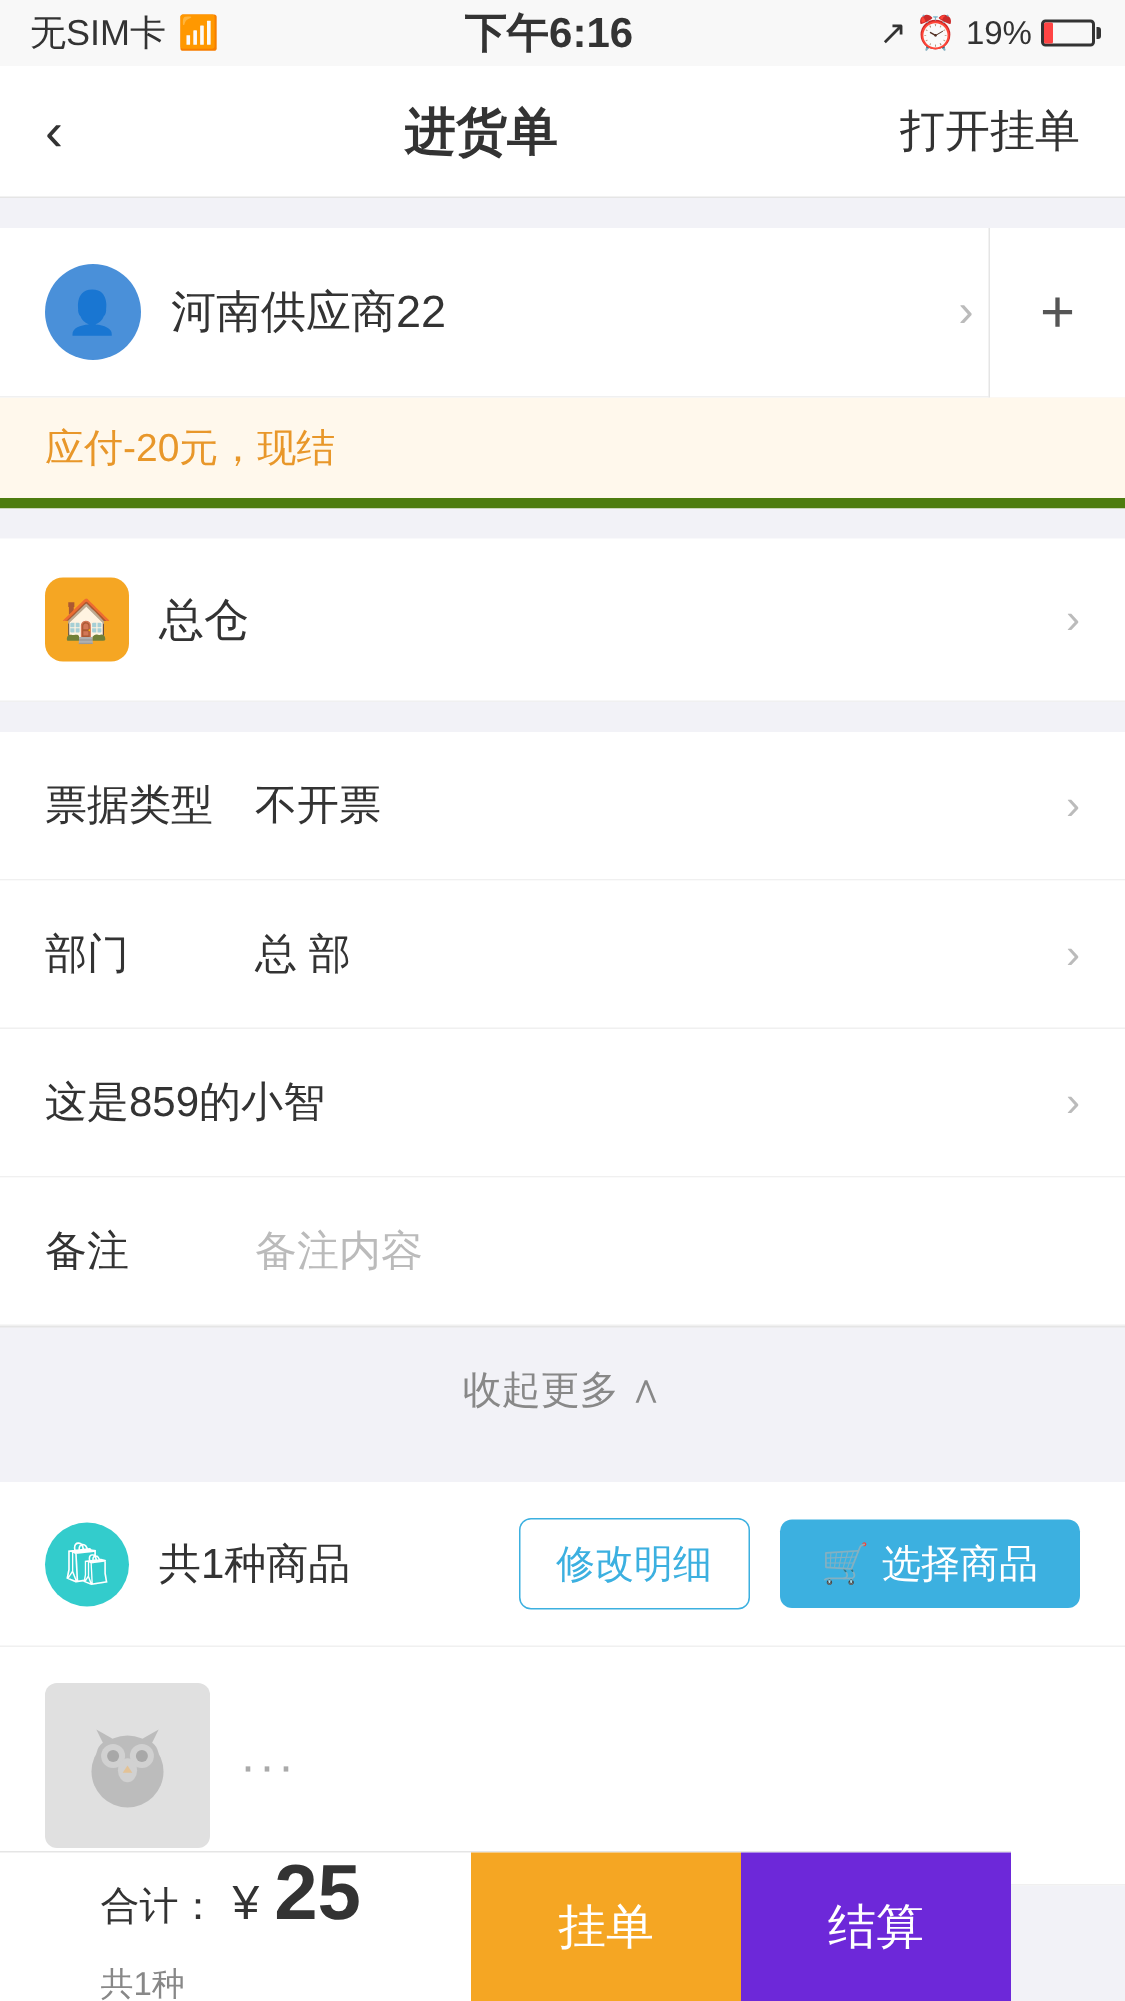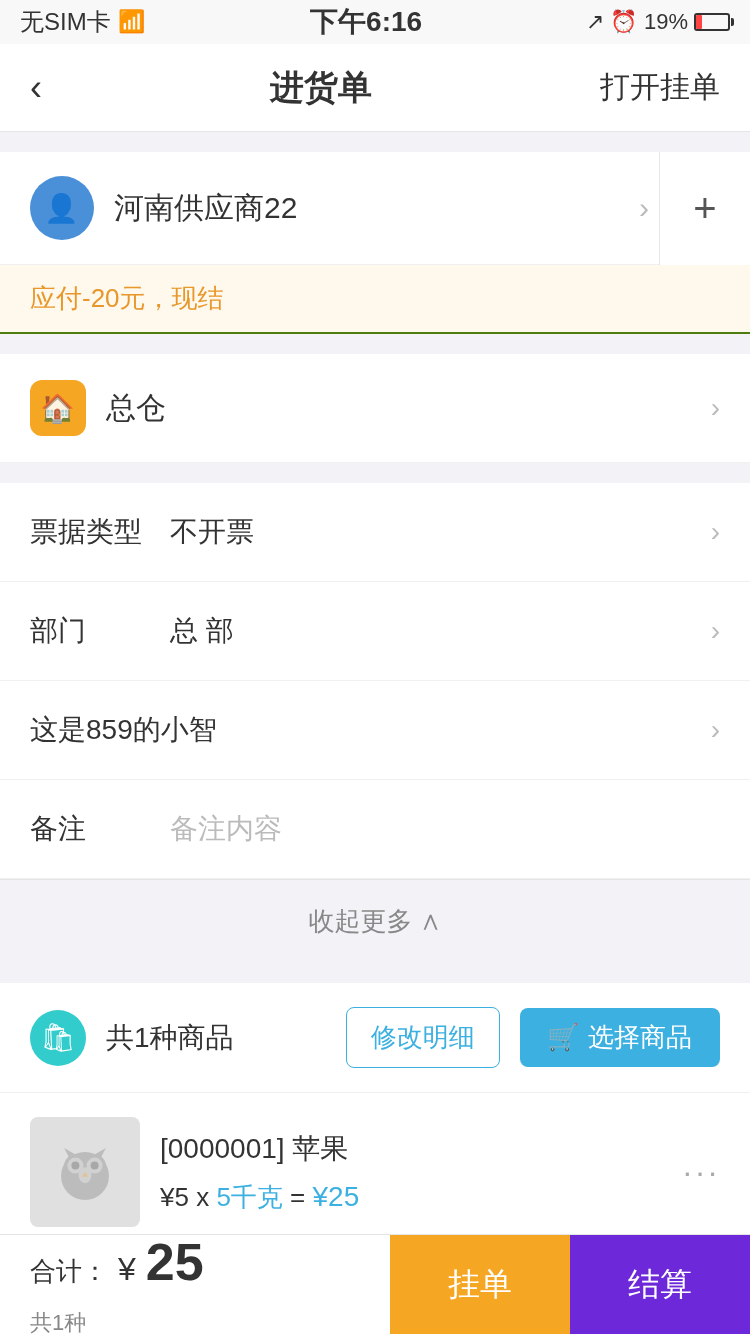--- a/index.html
+++ b/index.html
@@ -142,21 +142,21 @@
       padding: 24px 30px;
       border-bottom: 1px solid #f0f0f0;
     }
 
     
     .notice-bar {
       background: #fff8ec;
       padding: 16px 30px;
       font-size: 26px;
       color: #e8972a;
-      border-bottom: 2px solid #4d7c0f;
+      border-bottom: 7px solid #4d7c0f;
     }
 
     
     .list-row {
       background: #fff;
       display: flex;
       align-items: center;
       padding: 30px 30px;
       border-bottom: 1px solid #f0f0f0;
       min-height: 90px;
@@ -307,26 +307,27 @@
       color: #aaa;
       font-size: 32px;
       letter-spacing: 2px;
       cursor: pointer;
     }
 
     
     .footer {
       position: fixed;
       bottom: 0;
-      width: 750px;
+      width: 674px;
       height: 100px;
       background: #fff;
       display: flex;
       align-items: center;
       border-top: 1px solid #e5e5e5;
+      padding-left: 37px;
     }
     .footer-total {
       flex: 1;
       padding: 0 30px;
     }
     .footer-total-row {
       display: flex; align-items: baseline; gap: 10px;
     }
     .footer-label {
       font-size: 26px;
@@ -473,33 +474,20 @@
         <circle cx="62" cy="42" r="10" fill="#bbb"></circle>
         <circle cx="38" cy="42" r="5" fill="#555"></circle>
         <circle cx="62" cy="42" r="5" fill="#555"></circle>
         <ellipse cx="50" cy="54" rx="8" ry="10" fill="#bbb"></ellipse>
         <polygon points="50,50 46,56 54,56" fill="#e8972a"></polygon>
 
         <polygon points="30,32 24,20 38,28" fill="#888"></polygon>
         <polygon points="70,32 76,20 62,28" fill="#888"></polygon>
       </svg>
     </div>
-    <div class="product-info">
-      <div class="product-name">
-        <span>[0000001]</span>
-        <span>苹果</span>
-      </div>
-      <div class="product-price">
-        <span>¥5</span>
-        <span> x </span>
-        <span class="blue">5千克</span>
-        <span> = </span>
-        <span class="total">¥25</span>
-      </div>
-    </div>
     <span class="product-more">···</span>
   </div>
 
   <div style="height: 100px;"></div>
 
 </div>
 
 <div class="footer">
   <div class="footer-total">
     <div class="footer-total-row">

